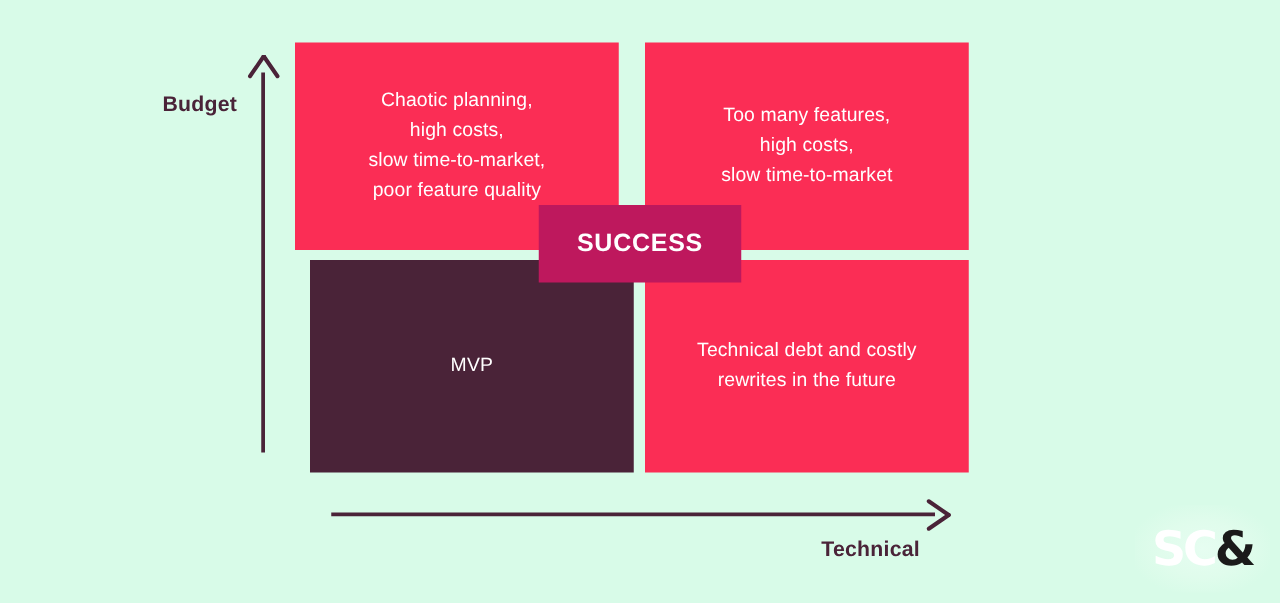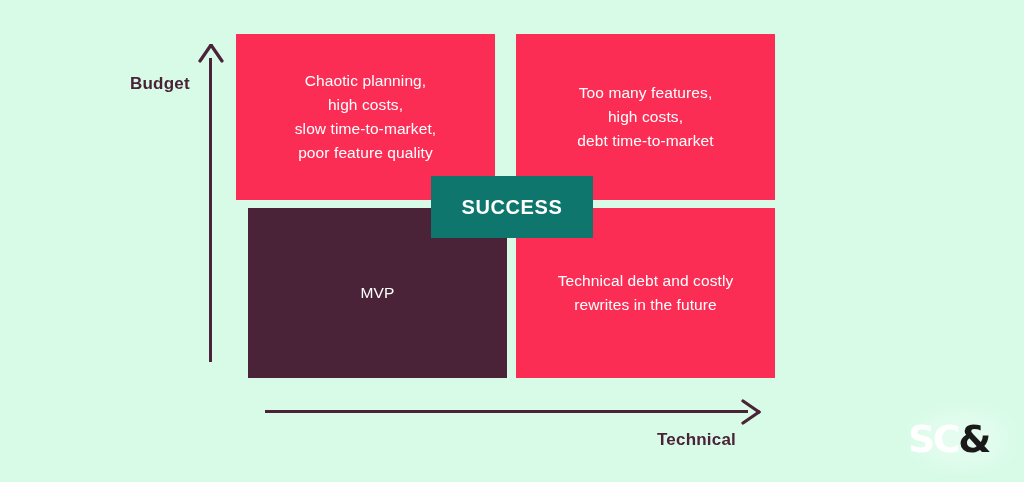--- a/index.html
+++ b/index.html
@@ -59,23 +59,23 @@
     white-space: pre-line;
   }
   .q-bl .q-text {
     font-size: 15.5px;
     letter-spacing: 0.2px;
   }
 
   
   .success-box {
     position: absolute;
-    left: 431px;  top: 176px;
+    left: 431px;  top: 164px;
     width: 162px; height: 62px;
-    background: #0f766e;
+    background: #be185d;
     display: flex;
     align-items: center;
     justify-content: center;
     color: #ffffff;
     font-weight: bold;
     font-size: 20px;
     letter-spacing: 0.6px;
   }
 
   
@@ -116,21 +116,21 @@
     left: 657px; top: 430px;
   }
 
   
   .logo {
     position: absolute;
     left: 908px; top: 404px;
     width: 108px; height: 70px;
     display: flex;
     align-items: center;
-    justify-content: flex-start;
+    justify-content: center;
     background: radial-gradient(ellipse at 50% 50%, #e6fdf1 0%, #e0fcec 45%, #d8fbe8 78%);
   }
   .logo-text {
     font-family: "DejaVu Sans", sans-serif;
     font-weight: bold;
     font-size: 38px;
     letter-spacing: -2.5px;
     line-height: 1;
   }
   .logo-sc { color: #ffffff; }
@@ -162,21 +162,21 @@
   <div class="quadrant q-tl">
     <span class="q-text">Chaotic planning,
 high costs,
 slow time-to-market,
 poor feature quality</span>
   </div>
 
   <div class="quadrant q-tr">
     <span class="q-text">Too many features,
 high costs,
-debt time-to-market</span>
+slow time-to-market</span>
   </div>
 
   <div class="quadrant q-bl">
     <span class="q-text">MVP</span>
   </div>
 
   <div class="quadrant q-br">
     <span class="q-text">Technical debt and costly
 rewrites in the future</span>
   </div>

